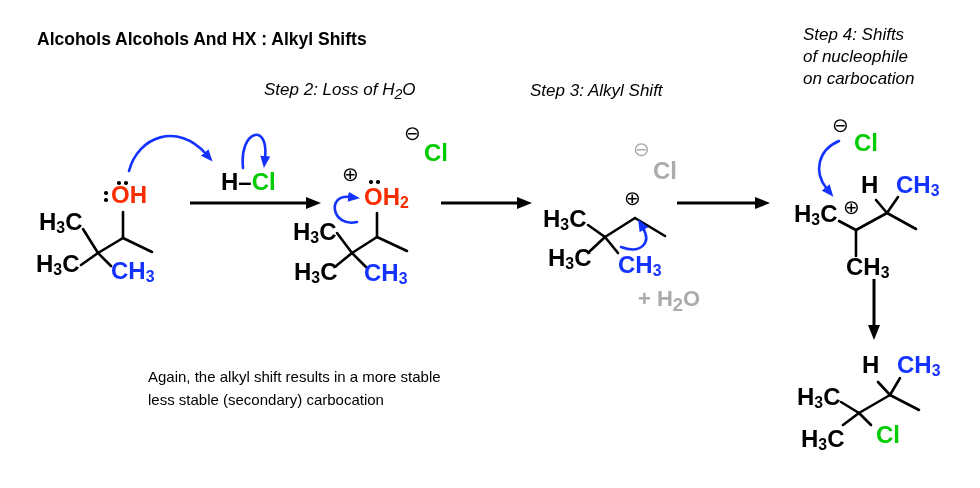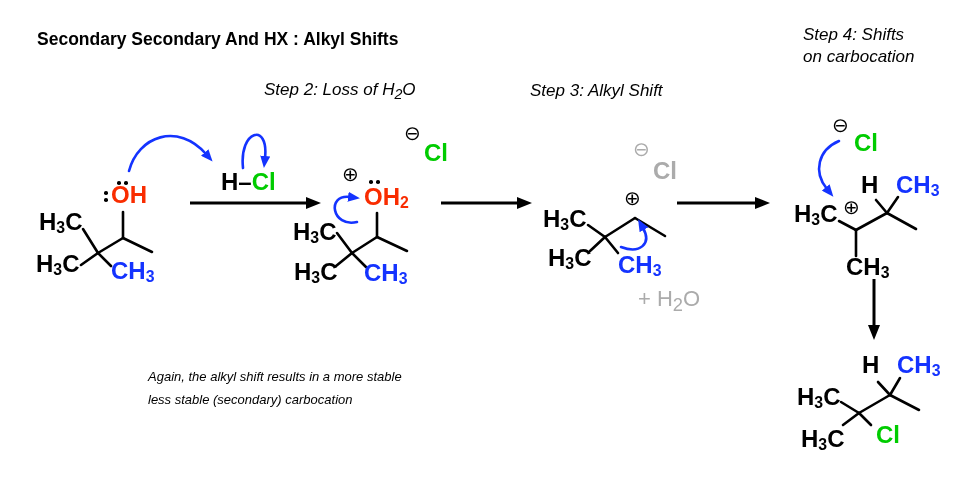--- a/index.html
+++ b/index.html
@@ -3,25 +3,25 @@
 <meta charset="utf-8">
 <style>
   html,body{margin:0;padding:0;background:#fff;}
   .canvas{position:relative;width:980px;height:488px;background:#ffffff;overflow:hidden;
           font-family:"Liberation Sans","DejaVu Sans",sans-serif;color:#000;}
   svg.layer{position:absolute;left:0;top:0;}
   .t{position:absolute;white-space:nowrap;line-height:1;}
   .title{font-size:17.5px;font-weight:bold;}
   .steplabel{font-size:17px;font-style:italic;}
   .ml{line-height:22px;}
-  .caption{font-size:13px;line-height:23px;white-space:nowrap;font-style:italic;}
+  .caption{font-size:15px;line-height:23px;white-space:nowrap;}
   .atom{font-size:24px;font-weight:bold;}
   .atom sub{font-size:0.66em;vertical-align:-0.22em;line-height:0;}
   .charge{font-size:20px;font-weight:400;font-family:"DejaVu Sans",sans-serif;}
-  .water{font-size:22px;font-weight:400;}
+  .water{font-size:22px;font-weight:700;}
   .red{color:#f92c00;}
   .blue{color:#1433ff;}
   .green{color:#00cc00;}
   .gray{color:#ababab;}
   .lp{position:absolute;display:flex;gap:3.5px;}
   .lp i{width:3.6px;height:3.6px;border-radius:50%;background:#000;display:block;}
   .lp.v{flex-direction:column;}
 </style>
 </head>
 <body>
@@ -92,25 +92,26 @@
 
     <g stroke="#1433ff" stroke-width="2.6" fill="none" stroke-linecap="round">
       <path d="M129,171 C138,136 178,122 206,154" marker-end="url(#bl)"></path>
       <path d="M243,168 C239,130 269,122 265,158" marker-end="url(#bl)"></path>
       <path d="M357,222 C332,228 326,194 350,197" marker-end="url(#bl)"></path>
       <path d="M621,247 C640,254 652,244 643,228" marker-end="url(#bl)"></path>
       <path d="M839,141 C818,150 813,172 827,189" marker-end="url(#bl)"></path>
     </g>
   </svg>
 
-  <div class="t title" style="left:37px;top:31px">Secondary Secondary And HX : Alkyl Shifts</div>
+  <div class="t title" style="left:37px;top:31px">Alcohols Alcohols And HX : Alkyl Shifts</div>
   <div class="t steplabel" style="left:264px;top:81px"><span>Step 2: Loss of H</span><sub>2</sub><span>O</span></div>
   <div class="t steplabel" style="left:530px;top:82px">Step 3: Alkyl Shift</div>
   <div class="t steplabel ml" style="left:803px;top:24px">
     <div>Step 4: Shifts</div>
+    <div>of nucleophile</div>
     <div>on carbocation</div>
   </div>
   <div class="t caption" style="left:148px;top:365px">
     <div>Again, the alkyl shift results in a more stable</div>
     <div>less stable (secondary) carbocation</div>
   </div>
 
   <div class="t atom" style="left:221px;top:170px"><span>H</span><span>–</span><span class="green">Cl</span></div>
 
   <div class="lp" style="left:117px;top:181px">

